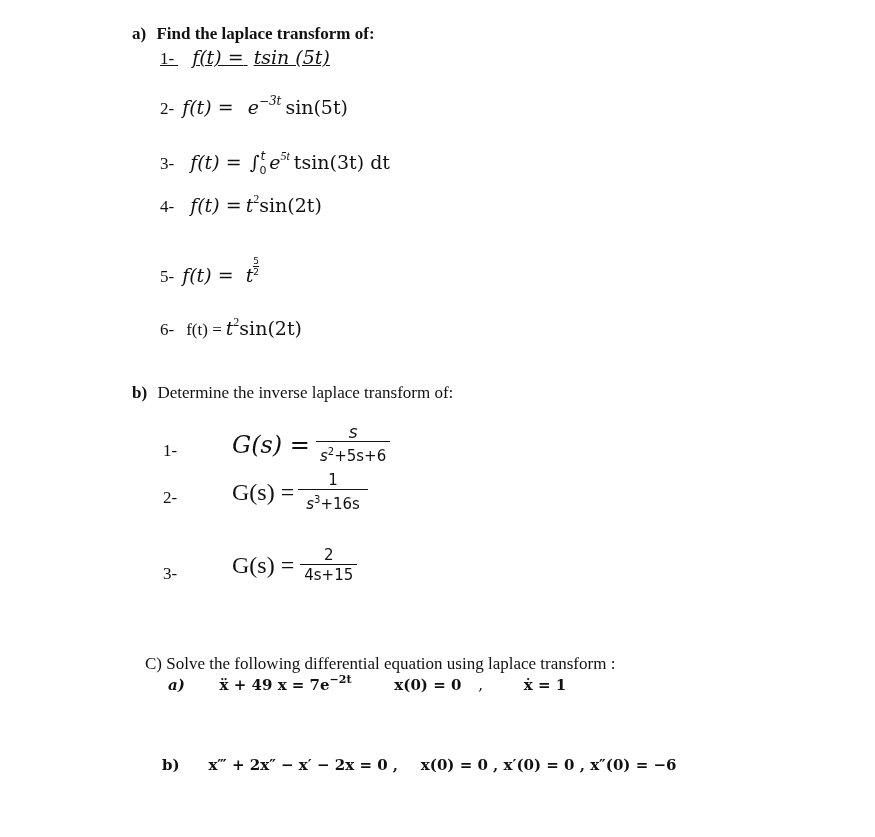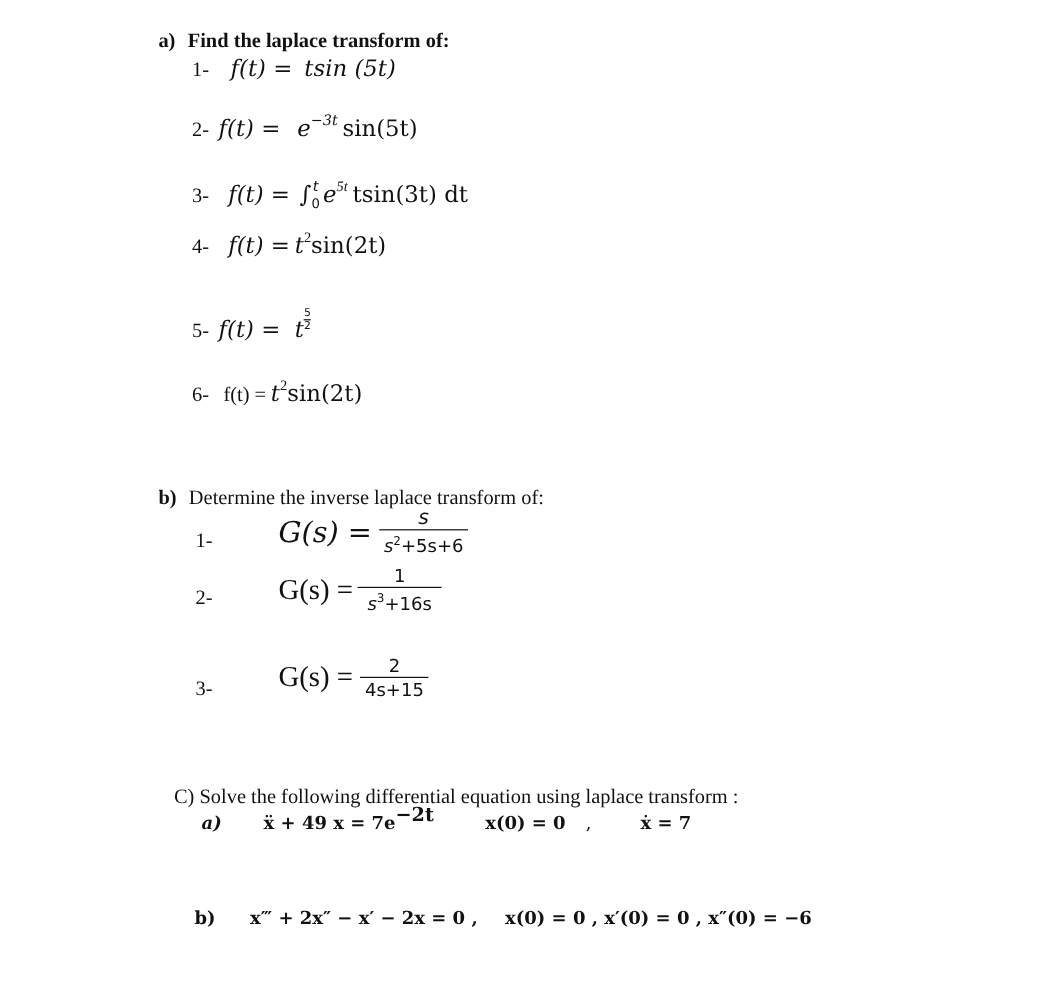--- a/index.html
+++ b/index.html
@@ -18,21 +18,21 @@
   .sub { font-size:11px; position:relative; top:5px; }
 </style>
 </head>
 <body>
 
 <div class="abs hdr" style="left:132px; top:24px;">
   <b>a)</b>
   <b style="margin-left:6px;">Find the laplace transform of:</b>
 </div>
 
-<div class="abs" style="left:160px; top:46px;">
+<div class="abs" style="left:160px; top:46px;text-decoration:underline;">
   <span class="num">1-</span>
   <span class="math it" style="margin-left:14px;">f(t) =</span>
   <span class="math it" style="margin-left:6px;">tsin (5t)</span>
 </div>
 
 <div class="abs" style="left:160px; top:96px;">
   <span class="num">2-</span>
   <span class="math it" style="margin-left:4px;">f(t) =</span>
   <span class="math it" style="margin-left:10px;">e</span><span class="math it sup">−3t</span>
   <span class="math">sin(5t)</span>
@@ -60,21 +60,21 @@
       <span style="border-top:1px solid #111; line-height:10px;">2</span>
     </span>
 </div>
 
 <div class="abs" style="left:160px; top:317px;">
   <span class="num">6-</span>
   <span class="num" style="margin-left:8px;">f(t) =</span>
   <span class="math it">t</span><span class="sup">2</span><span class="math">sin(2t)</span>
 </div>
 
-<div class="abs hdr" style="left:132px; top:405px;">
+<div class="abs hdr" style="left:132px; top:383px;">
   <b>b)</b>
   <span style="margin-left:6px;">Determine the inverse laplace transform of:</span>
 </div>
 
 <div class="abs num" style="left:163px; top:441px;">1-</div>
 <div class="abs" style="left:232px; top:423px; display:flex; align-items:center;">
   <span class="math it" style="font-size:24px;">G(s) =</span>
   <span class="frac" style="margin-left:6px;">
     <span class="n it" style="font-size:17px;">s</span>
     <span class="d"><span class="it">s</span><sup style="font-size:10px;">2</sup><span>+5s+6</span></span>
@@ -99,23 +99,23 @@
   </span>
 </div>
 
 <div class="abs" style="left:145px; top:654px; font-size:17px;">
   <span>C)</span>
   <span>Solve the following differential equation using laplace transform :</span>
 </div>
 
 <div class="abs" style="left:168px; top:676px; font-family:'DejaVu Serif',serif; font-size:15px;">
   <span class="bold it">a)</span>
-  <span class="bold" style="margin-left:30px;">ẍ + 49 x = 7e</span><span class="bold sup" style="font-size:16px; top:-7px;">−2t</span>
+  <span class="bold" style="margin-left:30px;">ẍ + 49 x = 7e</span><span class="bold sup" style="font-size:11px; top:-7px;">−2t</span>
   <span class="bold" style="margin-left:38px;">x(0) = 0</span>
   <span style="margin-left:12px;">,</span>
-  <span class="bold" style="margin-left:36px;">ẋ = 7</span>
+  <span class="bold" style="margin-left:36px;">ẋ = 1</span>
 </div>
 
 <div class="abs" style="left:162px; top:756px; font-family:'DejaVu Serif',serif; font-size:15px;">
   <span class="bold">b)</span>
   <span class="bold" style="margin-left:24px;">x‴ + 2x″ − x′ − 2x = 0 ,</span>
   <span class="bold" style="margin-left:18px;">x(0) = 0  , x′(0) = 0 , x″(0) = −6</span>
 </div>
 
 </body></html>

